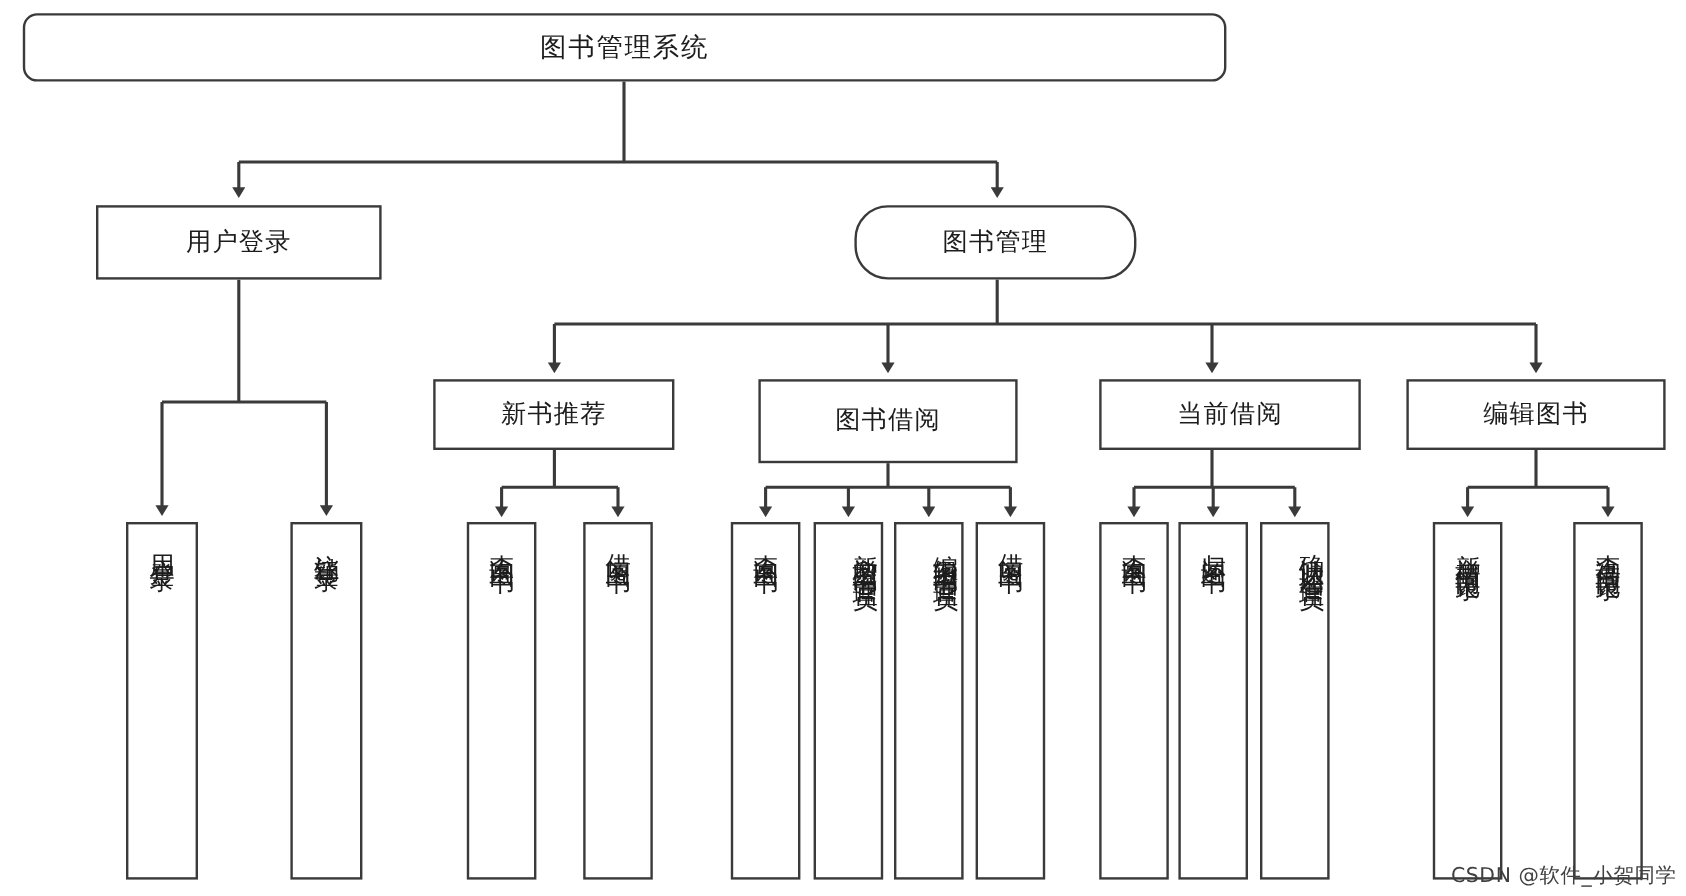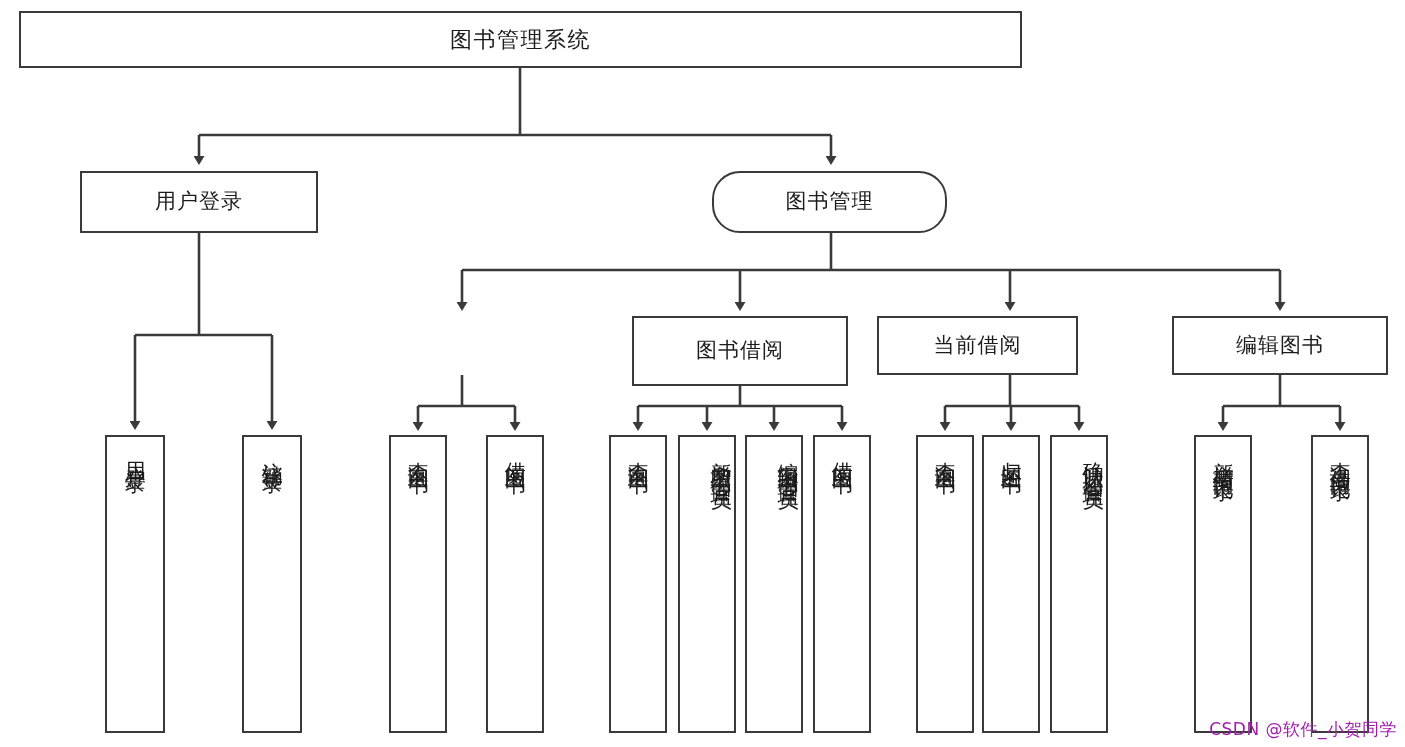--- a/index.html
+++ b/index.html
@@ -36,20 +36,21 @@
     z-index: 3;
   }
   .node-h {
     font-size: 21px;
     letter-spacing: 1px;
     line-height: 1.2;
   }
   .node-title {
     font-size: 22px;
     letter-spacing: 1.5px;
+    border-radius: 12px;
   }
   .node-v {
     font-size: 21px;
     writing-mode: vertical-rl;
     text-orientation: upright;
     letter-spacing: 4px;
     line-height: 1.25;
     padding: 8px 0;
     align-items: flex-start;
     justify-content: flex-start;
@@ -60,21 +61,21 @@
   .node-v .vtext {
     writing-mode: vertical-rl;
     text-orientation: upright;
     white-space: nowrap;
   }
   #watermark {
     position: absolute;
     right: 8px;
     bottom: 6px;
     font-size: 17px;
-    color: #a21caf;
+    color: #404040;
     letter-spacing: 0.5px;
     z-index: 6;
     white-space: nowrap;
     font-family: "DejaVu Sans", "Liberation Sans", sans-serif;
   }
 </style>
 </head>
 <body>
 
 <div id="diagram-root">
@@ -127,22 +128,23 @@
       <path d="M1223,406 L1223,423" marker-end="url(#arrow)"></path>
       <path d="M1340,406 L1340,423" marker-end="url(#arrow)"></path>
     </g>
   </svg>
 
   <div class="node node-title" style="left:19px; top:11px; width:1003px; height:57px;">图书管理系统</div>
 
   <div class="node node-h" style="left:80px; top:171px; width:238px; height:62px;">用户登录</div>
   <div class="node node-h" style="left:712px; top:171px; width:235px; height:62px;border-radius:28px;">图书管理</div>
 
+  <div class="node node-h" style="left:361px; top:316px; width:201px; height:59px;">新书推荐</div>
   <div class="node node-h" style="left:632px; top:316px; width:216px; height:70px;">图书借阅</div>
-  <div class="node node-h" style="left:877px; top:316px; width:201px; height:59px;">当前借阅</div>
+  <div class="node node-h" style="left:916px; top:316px; width:218px; height:59px;">当前借阅</div>
   <div class="node node-h" style="left:1172px; top:316px; width:216px; height:59px;">编辑图书</div>
 
   <div class="node node-v centered" style="left:105px; top:435px; width:60px; height:298px;">
     <span class="vtext">用户登录</span>
   </div>
   <div class="node node-v centered" style="left:242px; top:435px; width:60px; height:298px;">
     <span class="vtext">注销登录</span>
   </div>
 
   <div class="node node-v centered" style="left:389px; top:435px; width:58px; height:298px;">

